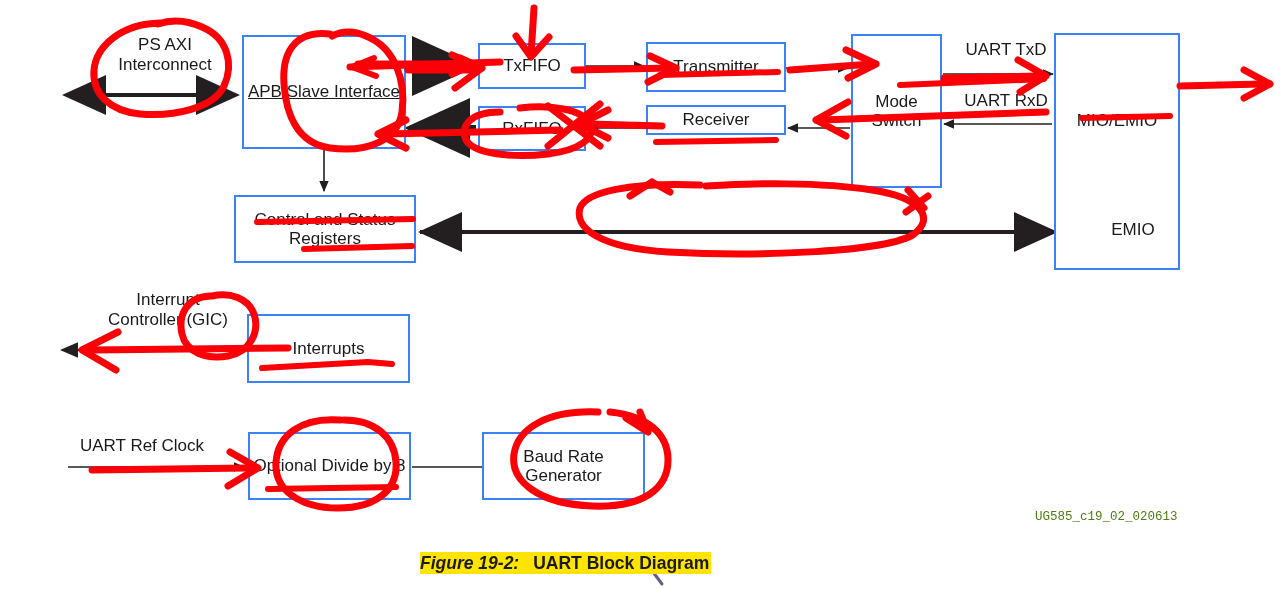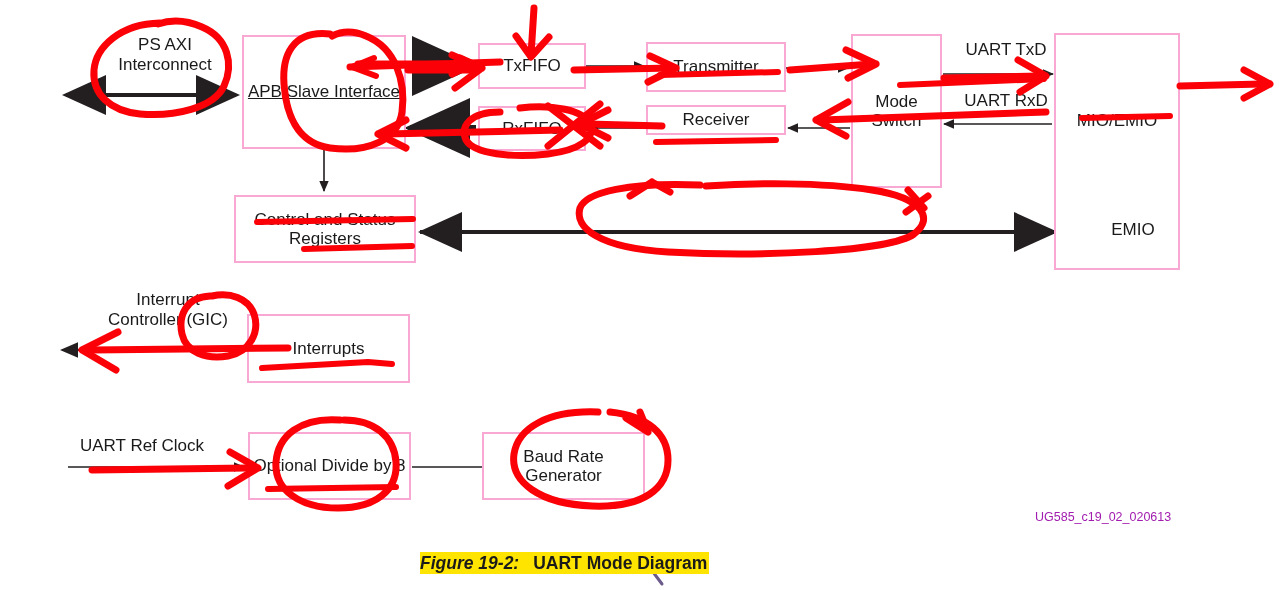--- a/index.html
+++ b/index.html
@@ -1,32 +1,32 @@
 <!DOCTYPE html>
 <html><head>
 <meta charset="utf-8">
 <style>
   html,body{margin:0;padding:0;background:#ffffff;}
   body{width:1285px;height:590px;position:relative;overflow:hidden;
        font-family:"Liberation Sans",sans-serif;color:#1a1a1a;}
   #stage{position:absolute;inset:0;width:1285px;height:590px;}
   svg.layer{position:absolute;left:0;top:0;width:1285px;height:590px;}
   #ink{pointer-events:none;}
-  .blk{position:absolute;border:2px solid #f9a8d4;background:#fff;
+  .blk{position:absolute;border:2px solid #3b82f6;background:#fff;
        display:flex;align-items:center;justify-content:center;text-align:center;
        line-height:1.12;font-size:17px;box-sizing:border-box;}
   .lbl{position:absolute;font-size:17px;line-height:1.15;text-align:center;
        white-space:pre-line;background:transparent;}
   .lbl.left{text-align:left;}
   .tall{align-items:flex-start;justify-content:center;}
   .tallwrap{position:absolute;left:0;right:0;text-align:center;font-size:17px;}
   #caption{position:absolute;left:420px;top:553px;font-size:17.5px;white-space:nowrap;}
   #caption .fig{background:#ffe400;font-style:italic;font-weight:bold;padding:1px 0;}
   #caption .ttl{background:#ffe400;font-weight:bold;padding:1px 2px 1px 0;}
-  #docid{position:absolute;left:1035px;top:510px;font-size:12.5px;color:#a21caf;white-space:nowrap;}
+  #docid{position:absolute;left:1035px;top:510px;font-size:12.5px;color:#4d7c0f;white-space:nowrap;font-family:Liberation Mono, monospace;}
 </style>
 </head>
 <body>
 
 <div id="stage">
 
   <svg class="layer" id="wires">
     <defs>
       <marker id="ah" markerWidth="9" markerHeight="9" refX="8" refY="4.5" orient="auto">
         <path d="M0,0.6 L9,4.5 L0,8.4 z" fill="#231f20"></path>
@@ -202,18 +202,18 @@
 
       <path d="M598,412 C548,410 518,428 514,454 C510,482 540,504 592,506 C644,508 668,488 668,460
                C668,434 648,416 610,412"></path>
       <path d="M626,418 L648,432 M648,432 L640,412"></path>
 
       <path d="M650,568 L662,584" stroke-width="3" stroke="#6b5b8a"></path>
     </g>
   </svg>
 
   <div id="caption">
-    <span class="fig">Figure 19-2:</span><span class="ttl" style="padding-left:14px;">UART Mode Diagram</span>
+    <span class="fig">Figure 19-2:</span><span class="ttl" style="padding-left:14px;">UART Block Diagram</span>
   </div>
 
   <div id="docid">UG585_c19_02_020613</div>
 
 </div>
 
 </body></html>

